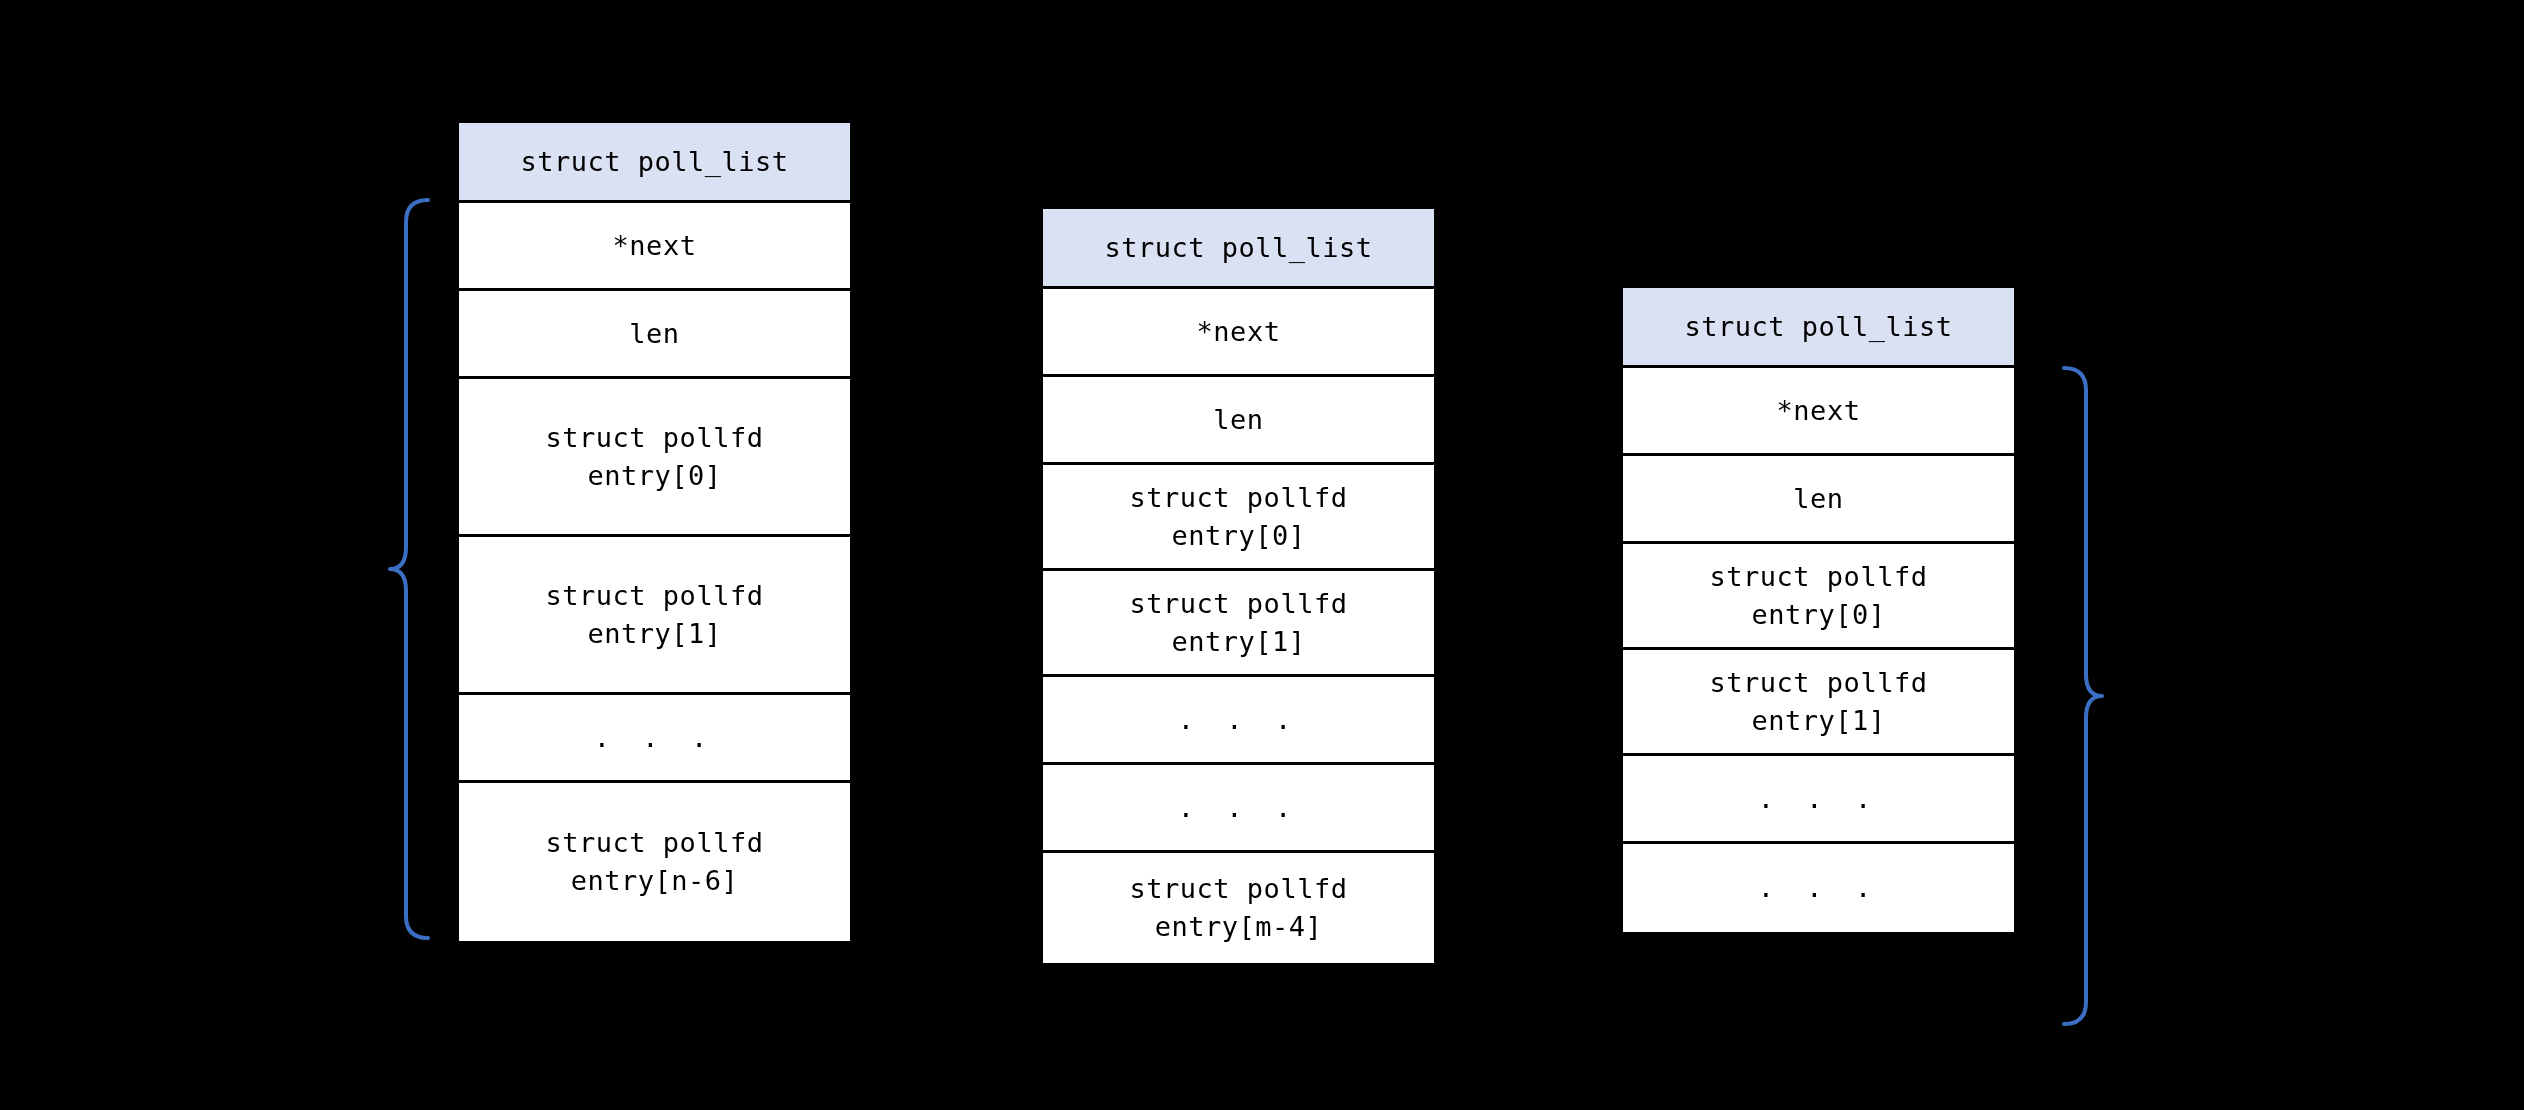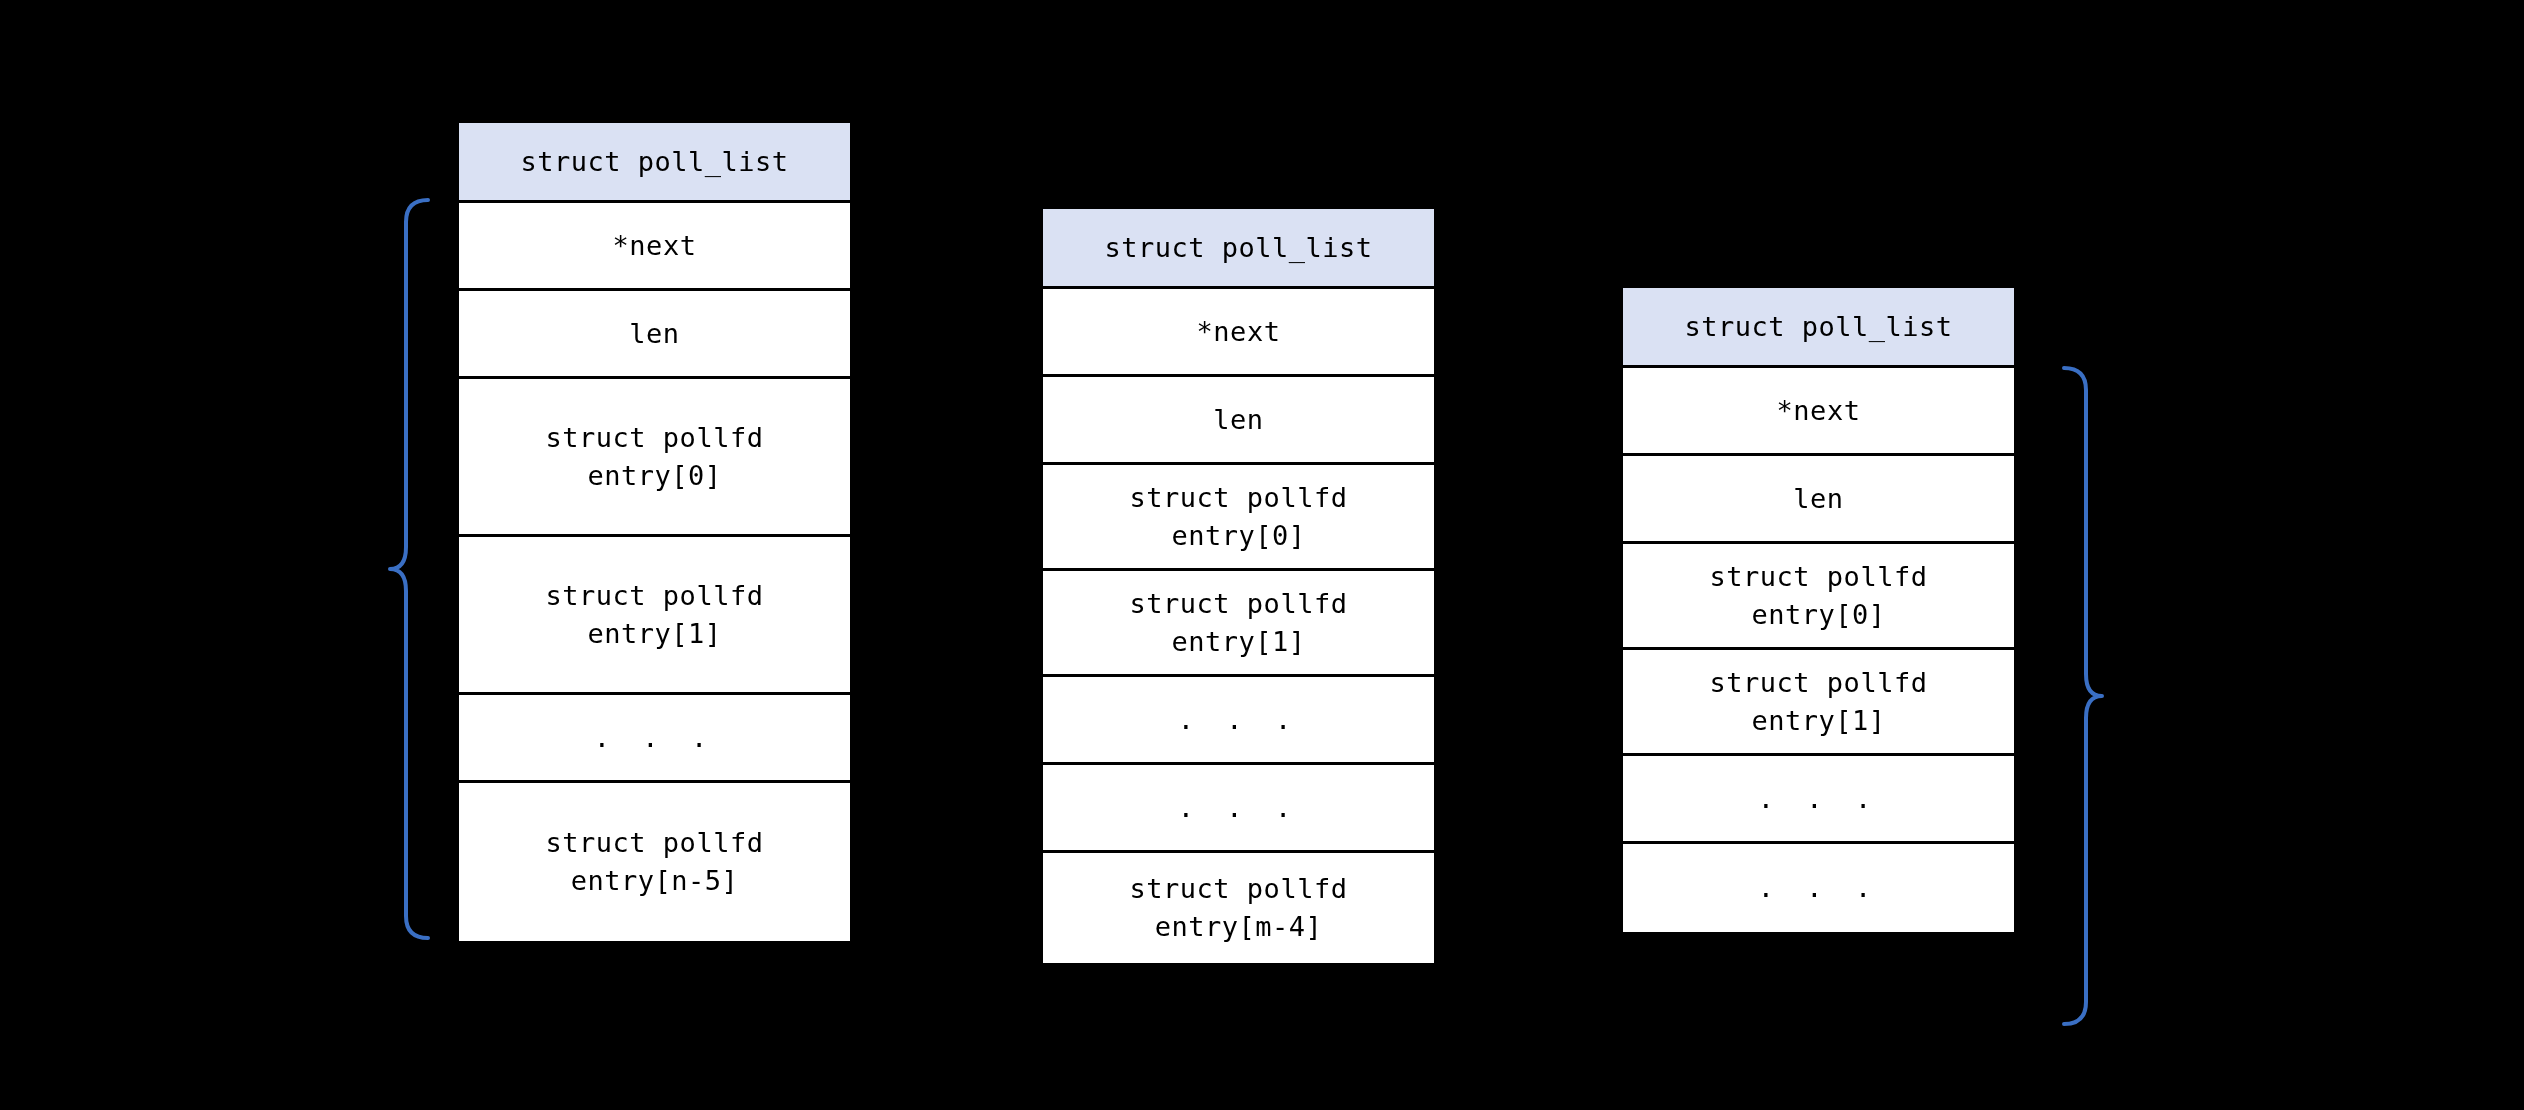--- a/index.html
+++ b/index.html
@@ -69,21 +69,21 @@
 <body>
 
 <div id="canvas" style="width: 2524px; height: 1110px; background: rgb(0, 0, 0);">
     <div class="struct-table" style="left: 456px; top: 120px; width: 397px;">
       <div class="struct-row header" style="height: 80px; background: rgb(218, 225, 243);"><span class="row-text">struct poll_list</span></div>
       <div class="struct-row" style="height: 88px;"><span class="row-text"><span>*next</span></span></div>
       <div class="struct-row" style="height: 88px;"><span class="row-text"><span>len</span></span></div>
       <div class="struct-row" style="height: 158px;"><span class="row-text"><span>struct pollfd</span><span class="l2">entry[0]</span></span></div>
       <div class="struct-row" style="height: 158px;"><span class="row-text"><span>struct pollfd</span><span class="l2">entry[1]</span></span></div>
       <div class="struct-row dots" style="height: 88px;"><span class="row-text"><span>. . .</span></span></div>
-      <div class="struct-row" style="height: 158px;"><span class="row-text"><span>struct pollfd</span><span class="l2">entry[n-5]</span></span></div>
+      <div class="struct-row" style="height: 158px;"><span class="row-text"><span>struct pollfd</span><span class="l2">entry[n-6]</span></span></div>
     </div>
     <div class="struct-table" style="left: 1040px; top: 206px; width: 397px;">
       <div class="struct-row header" style="height: 80px; background: rgb(218, 225, 243);"><span class="row-text">struct poll_list</span></div>
       <div class="struct-row" style="height: 88px;"><span class="row-text"><span>*next</span></span></div>
       <div class="struct-row" style="height: 88px;"><span class="row-text"><span>len</span></span></div>
       <div class="struct-row" style="height: 106px;"><span class="row-text"><span>struct pollfd</span><span class="l2">entry[0]</span></span></div>
       <div class="struct-row" style="height: 106px;"><span class="row-text"><span>struct pollfd</span><span class="l2">entry[1]</span></span></div>
       <div class="struct-row dots" style="height: 88px;"><span class="row-text"><span>. . .</span></span></div>
       <div class="struct-row dots" style="height: 88px;"><span class="row-text"><span>. . .</span></span></div>
       <div class="struct-row" style="height: 110px;"><span class="row-text"><span>struct pollfd</span><span class="l2">entry[m-4]</span></span></div>

